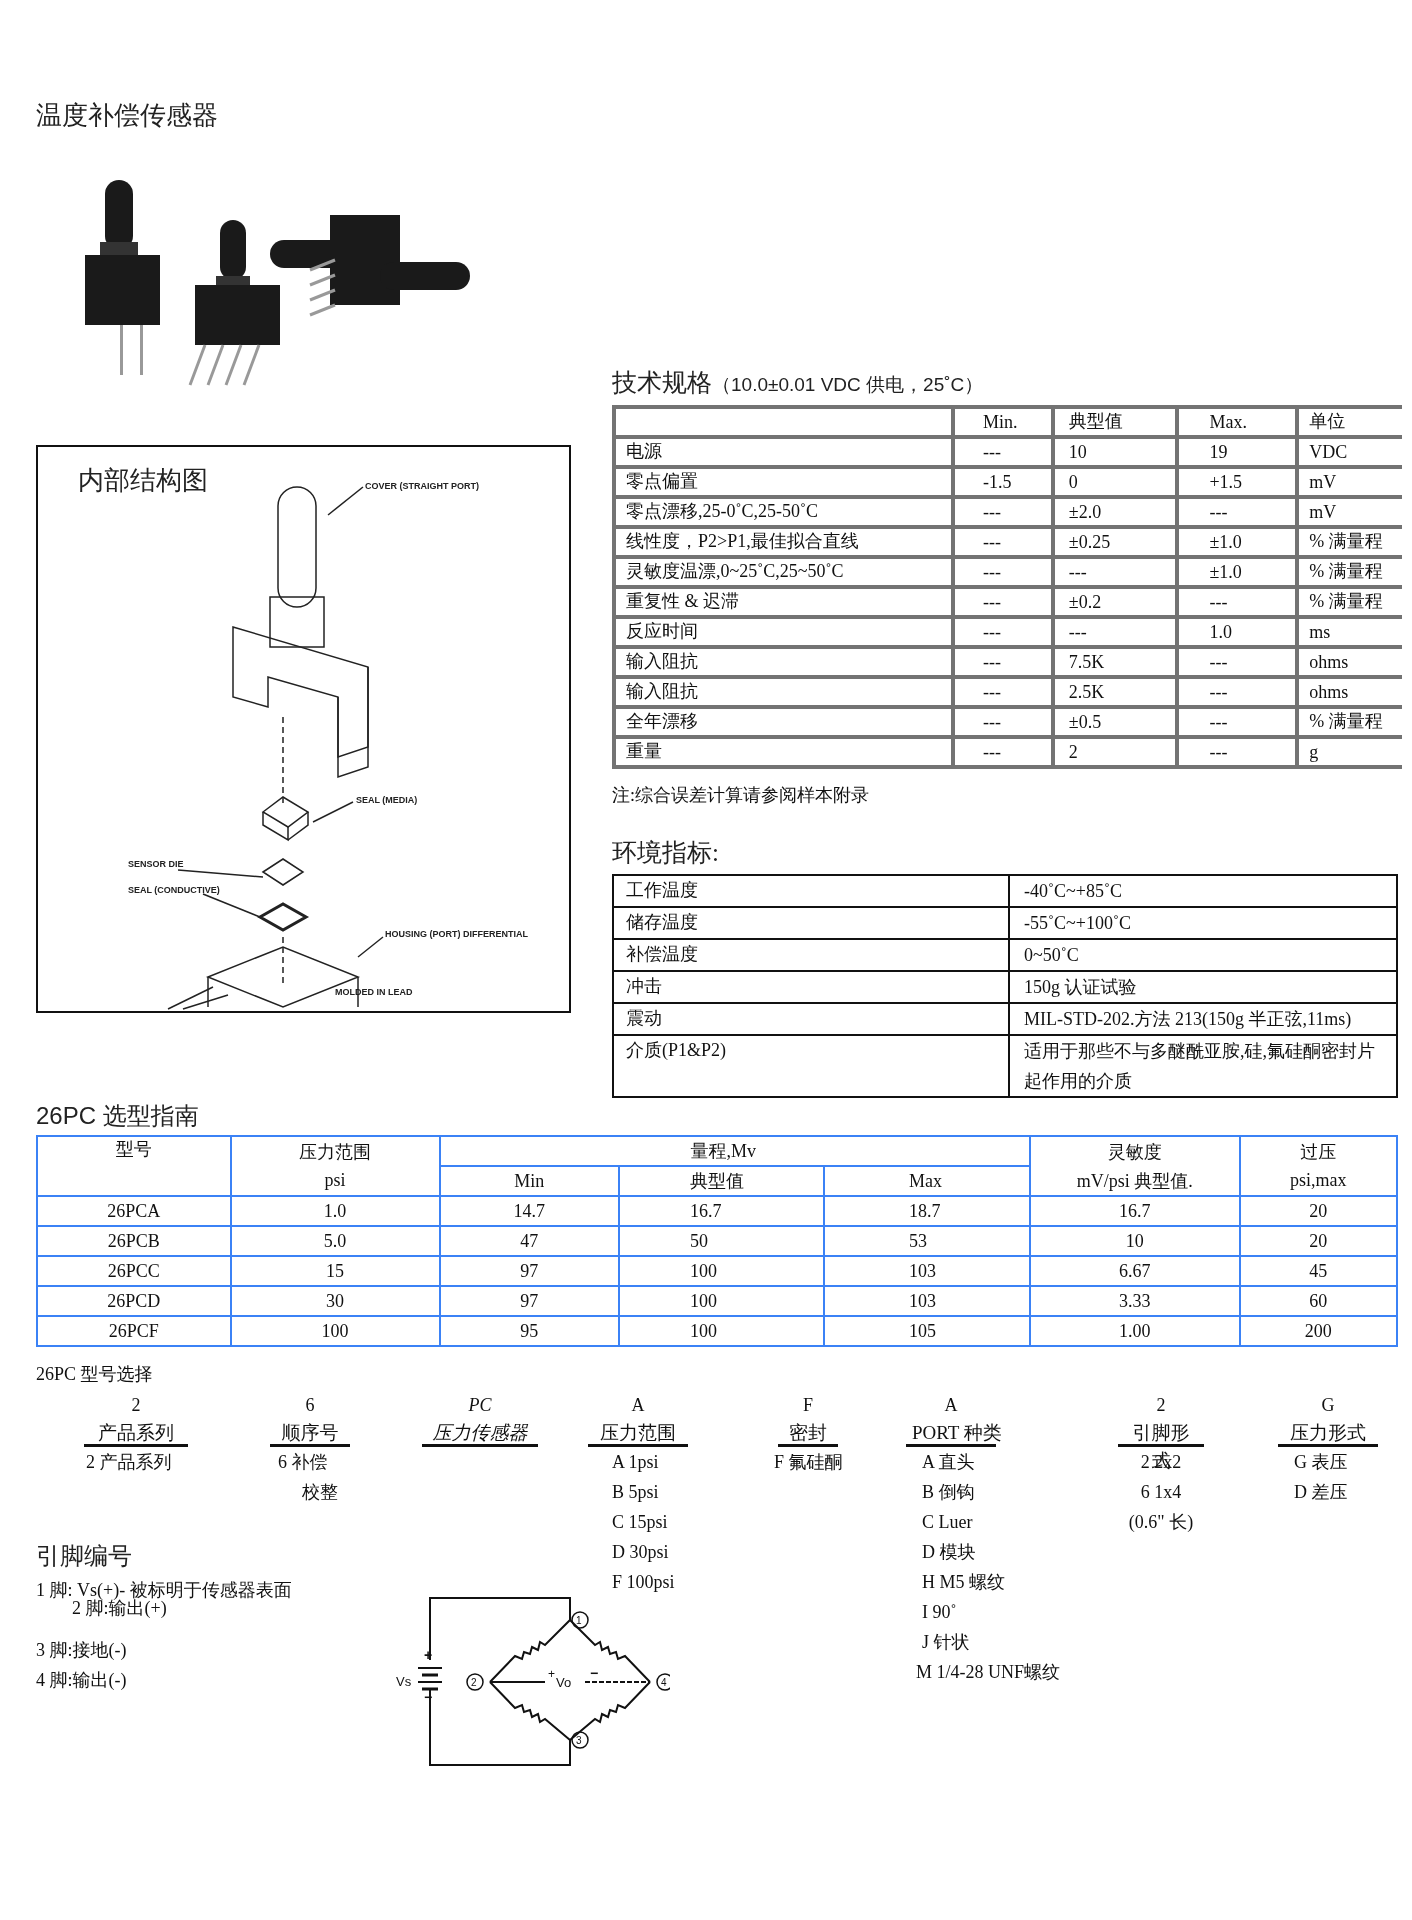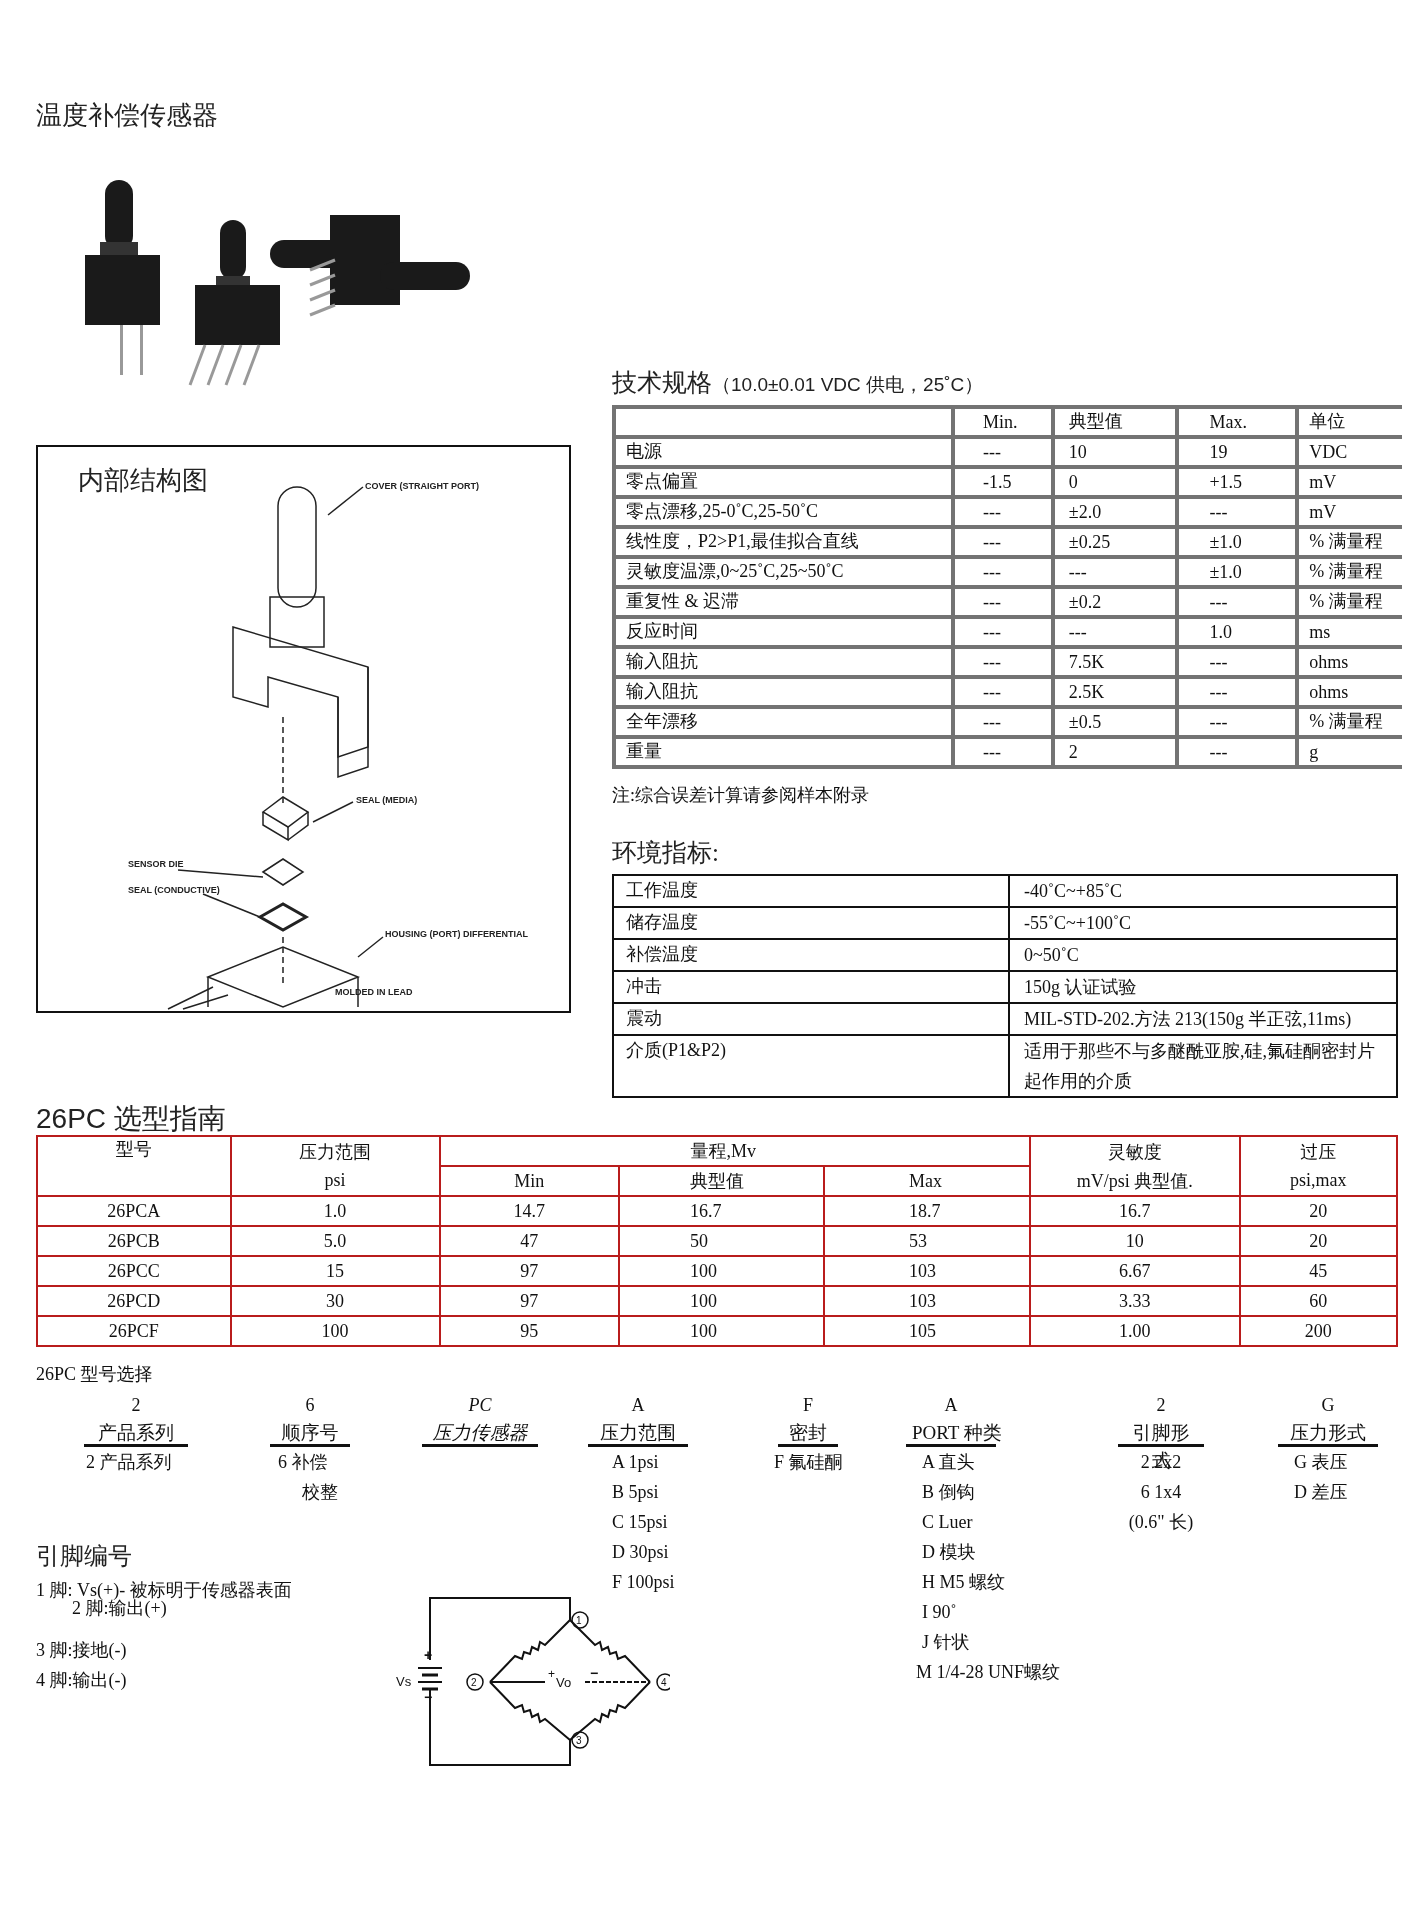--- a/index.html
+++ b/index.html
@@ -30,23 +30,23 @@
   .spec-table td.unit { width: 105px; padding-left: 10px; border-right: none; }
   .note { left: 612px; top: 783px; font-size: 18px; }
 
   .env-title { left: 612px; top: 836px; font-size: 25px; color: #222; }
   .env-table { left: 612px; top: 874px; width: 786px; font-size: 18px; }
   .env-table td { border: 2px solid #111; height: 30px; padding: 0 12px; vertical-align: top; padding-top: 2px; }
   .env-table td.k { width: 396px; }
   .env-table td.v { padding-left: 14px; line-height: 30px; padding-top: 0; }
 
   
-  .guide-title { left: 36px; top: 1100px; font-size: 28px; color: #222; }
+  .guide-title { left: 36px; top: 1100px; font-size: 24px; color: #222; }
   .guide-table { left: 36px; top: 1135px; width: 1362px; font-size: 18px; }
-  .guide-table td { border: 2px solid #b91c1c; height: 30px; text-align: center; vertical-align: middle; }
+  .guide-table td { border: 2px solid #3b82f6; height: 30px; text-align: center; vertical-align: middle; }
   .guide-table td.left { text-align: left; padding-left: 10px; }
   .sel-col { position: absolute; top: 1391px; text-align: center; font-size: 18px; }
   .sel-col .code { height: 28px; line-height: 28px; }
   .sel-col .name { height: 28px; line-height: 28px; font-size: 19px; border-bottom: 3px solid #111; padding: 0 6px; }
   .sel-col .opt { height: 30px; line-height: 30px; text-align: left; }
 
   .pins-title { left: 36px; top: 1540px; font-size: 24px; color: #222; }
   .pin-line { position: absolute; left: 36px; font-size: 18px; }
 
   .circuit { left: 380px; top: 1590px; width: 290px; height: 180px; }

